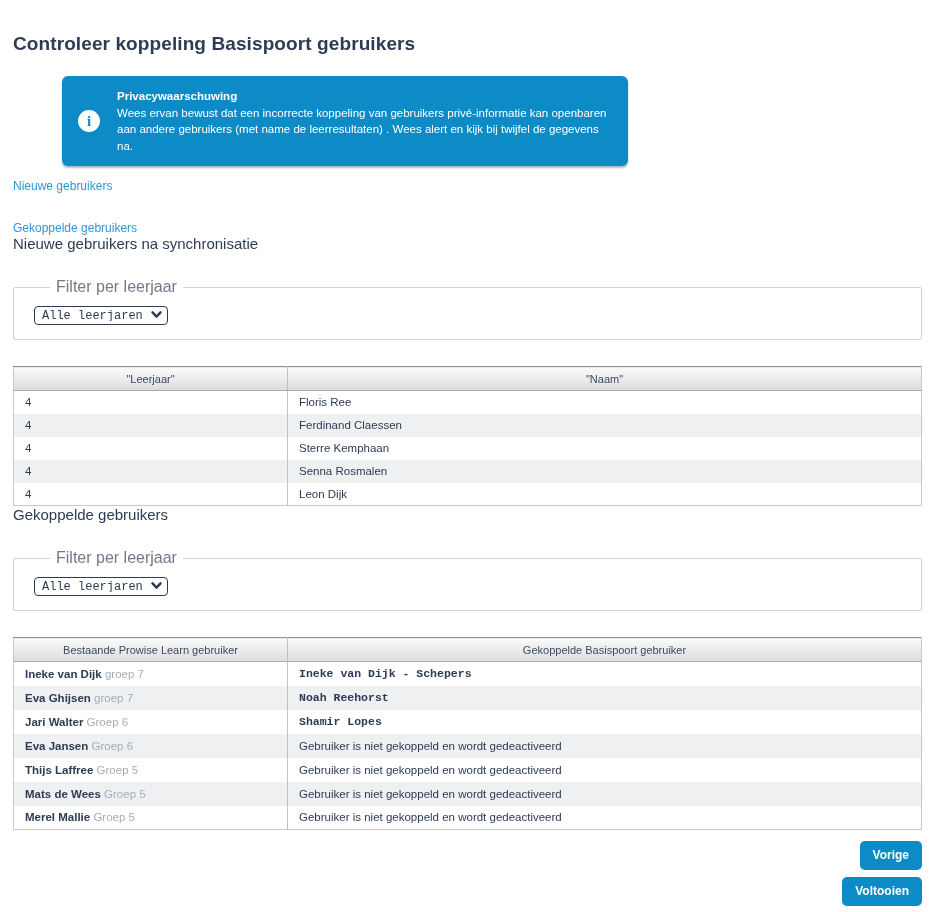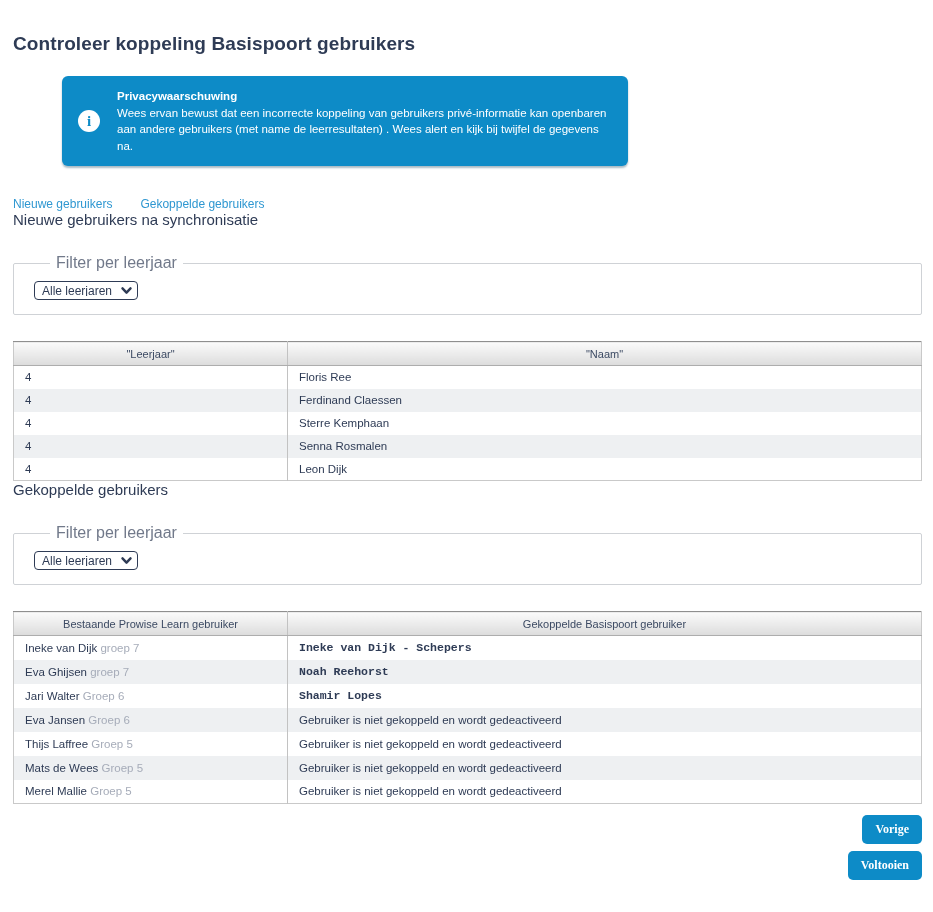--- a/index.html
+++ b/index.html
@@ -31,39 +31,39 @@
   .banner .icon-wrap{flex:0 0 auto;margin-right:17px;}
   .info-circle{
     width:22px;height:22px;border-radius:50%;background:#fff;
     display:flex;align-items:center;justify-content:center;
     color:var(--accent);font-weight:bold;font-size:15px;line-height:1;
     font-family:"Liberation Serif","DejaVu Serif",serif;
   }
   .banner-text{color:#fff;font-size:11.5px;line-height:16.5px;}
   .banner-text .b-title{font-weight:bold;display:block;}
 
-  .tabs{margin-top:31px;display:flex;gap:28px;}
+  .tabs{margin-top:13px;display:flex;gap:28px;flex-direction:column;}
   .tab-link{color:var(--link);font-size:12px;text-decoration:none;cursor:pointer;}
 
   h2.section-heading{margin:0;font-size:15px;font-weight:normal;color:var(--navy);}
   .heading-new{margin-top:21px;}
   .heading-linked{margin-top:15px;}
 
   fieldset.filter{
     margin:26px 0 0 0;border:1px solid #cfd2d6;border-radius:2px;
     padding:6px 12px 14px 20px;min-height:52px;
   }
   fieldset.filter legend{
     font-size:16px;color:var(--legend);padding:0 6px;margin-left:16px;
   }
   .select-wrap{position:relative;display:inline-block;margin-top:3px;}
   select.filter-select{
     appearance:none;-webkit-appearance:none;-moz-appearance:none;
     border:1.6px solid var(--navy);border-radius:4px;background:#fff;
-    color:var(--navy);font-size:12px;font-family:Liberation Sans, sans-serif;
+    color:var(--navy);font-size:12px;font-family:Liberation Mono, monospace;
     padding:2px 24px 3px 7px;height:19px;line-height:14px;cursor:pointer;
   }
   .select-chevron{
     position:absolute;right:6px;top:50%;transform:translateY(-52%);
     pointer-events:none;display:flex;
   }
 
   table.data-table{
     width:909px;border-collapse:collapse;table-layout:fixed;
     border:1px solid #c9c9c9;border-top:1px solid #8f8f8f;
@@ -76,25 +76,25 @@
     text-align:center;height:24px;padding:0 6px;
   }
   table.data-table th + th, table.data-table td + td{border-left:1px solid #c2c2c2;}
   table.data-table td{
     font-size:11.5px;color:var(--navy);height:23px;padding:0 6px 0 11px;
     overflow:hidden;white-space:nowrap;
   }
   table.linked td{height:24px;}
   table.data-table tbody tr:nth-child(even){background:var(--stripe);}
   .col-first{width:274px;}
-  td .name{font-weight:normal;}
+  td .name{font-weight:bold;}
   td .group{color:var(--muted);font-weight:normal;}
   td.bold-cell{font-weight:bold;font-family:Liberation Mono, monospace;}
 
-  .actions{display:flex;flex-direction:column;align-items:flex-end;gap:7px;margin-top:11px;font-family:Liberation Serif, serif;}
+  .actions{display:flex;flex-direction:column;align-items:flex-end;gap:7px;margin-top:11px;}
   .btn{
     background:var(--accent);color:#fff;border:none;border-radius:5px;
     font-family:inherit;font-size:12px;font-weight:bold;
     padding:8px 13px;cursor:pointer;line-height:13px;
   }
 </style>
 </head>
 <body>
 
 <div class="wrapper">

